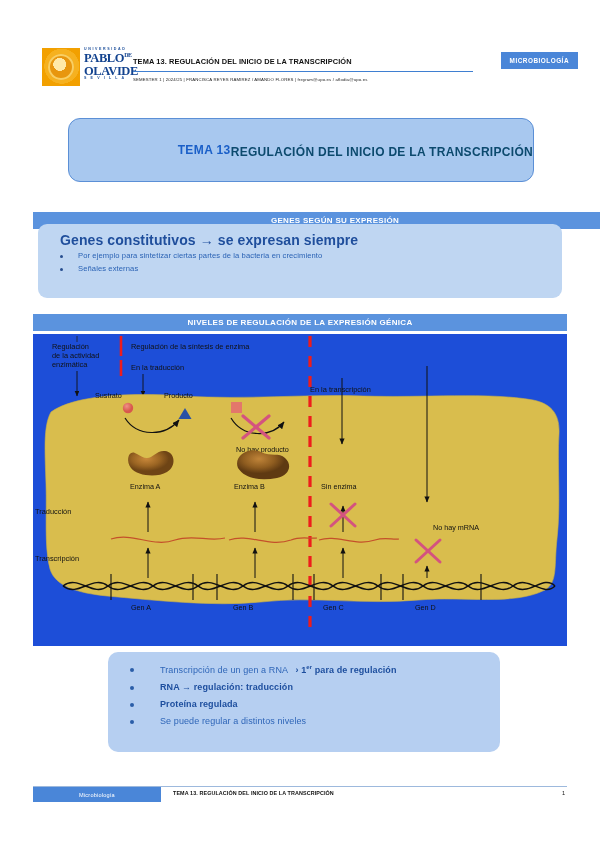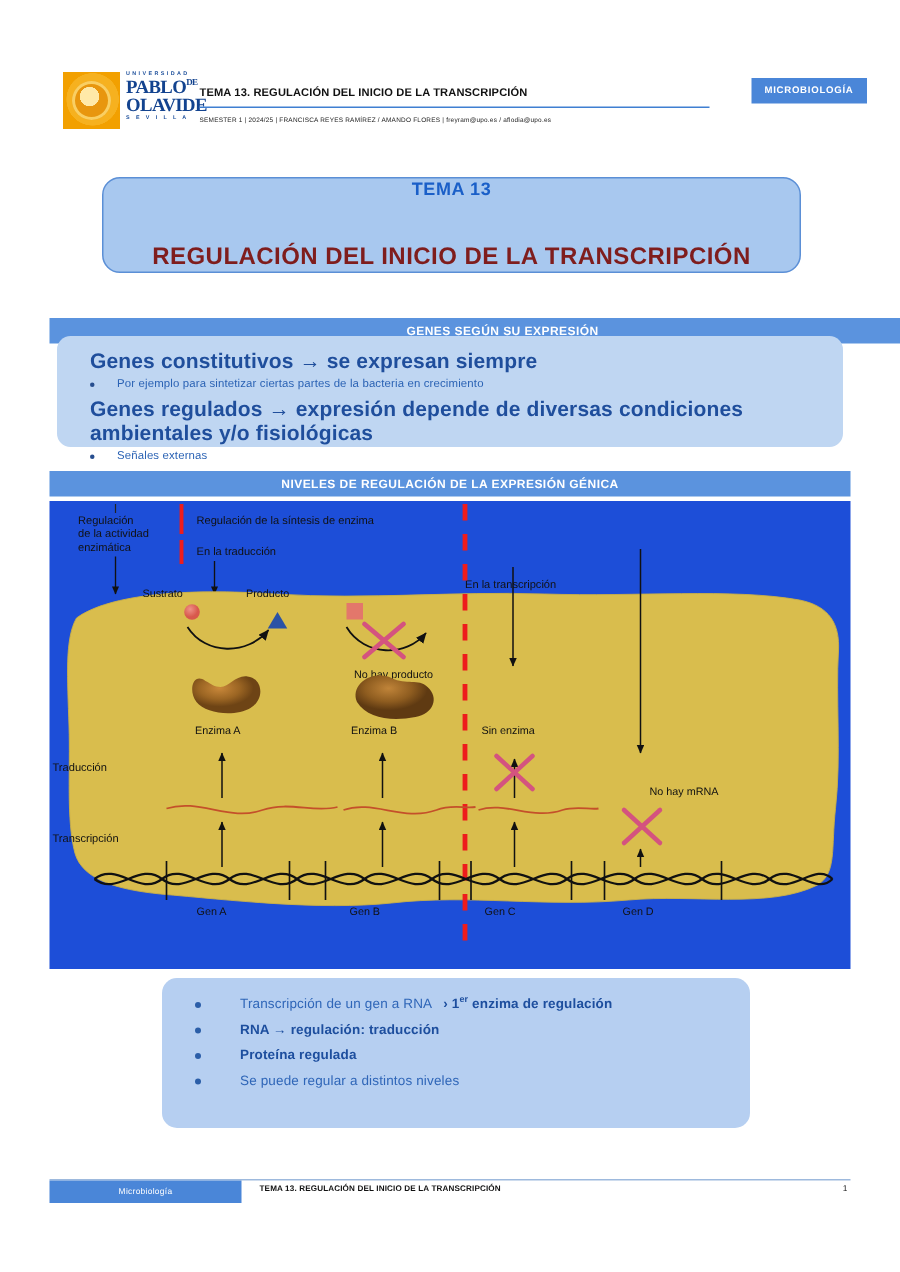--- a/index.html
+++ b/index.html
@@ -45,24 +45,24 @@
   .badge-micro{
     position:absolute;right:22px;top:52px;background:#4a86d8;color:#fff;
     font-size:6.4px;font-weight:bold;letter-spacing:0.5px;
     padding:5px 9px 5px 9px;white-space:nowrap;
   }
 
   
   #title-card{
     position:absolute;left:68px;top:118px;width:464px;height:62px;
     background:#a8c8ef;border:1px solid #5b8fd6;border-radius:12px;
-    display:flex;flex-direction:column;align-items:center;justify-content:space-between;
+    display:flex;flex-direction:row;align-items:center;justify-content:flex-end;
   }
   .title-l1{font-size:12px;font-weight:bold;color:#1a5fc8;letter-spacing:0.4px;}
-  .title-l2{font-size:16px;font-weight:bold;color:#7f1d1d;letter-spacing:0.3px;margin-top:3px;}
+  .title-l2{font-size:12px;font-weight:bold;color:#0c4a6e;letter-spacing:0.3px;margin-top:3px;}
 
   
   .sec-bar{
     position:absolute;left:33px;width:534px;height:17px;background:#5b93de;
     color:#fff;font-size:8px;font-weight:bold;letter-spacing:0.3px;
     display:flex;align-items:center;justify-content:center;
   }
   #sec1{top:212px;padding-left:35px;}
   #sec2{top:314px;}
 
@@ -139,21 +139,20 @@
   <div id="title-card">
     <div class="title-l1">TEMA 13</div>
     <div class="title-l2">REGULACIÓN DEL INICIO DE LA TRANSCRIPCIÓN</div>
   </div>
 
   <div class="sec-bar" id="sec1">GENES SEGÚN SU EXPRESIÓN</div>
 
   <div id="card1">
     <div class="c1-line">Genes constitutivos → se expresan siempre</div>
     <div class="c1-bullet">Por ejemplo para sintetizar ciertas partes de la bacteria en crecimiento</div>
-    <div class="c1-line">Genes regulados → expresión depende de diversas condiciones ambientales y/o fisiológicas</div>
     <div class="c1-bullet">Señales externas</div>
   </div>
 
   <div class="sec-bar" id="sec2">NIVELES DE REGULACIÓN DE LA EXPRESIÓN GÉNICA</div>
 
   <div id="diagram">
     <svg width="534" height="312" viewBox="0 0 534 312" xmlns="http://www.w3.org/2000/svg">
       <defs>
         <marker id="ah" markerWidth="7" markerHeight="7" refX="5.6" refY="2.6" orient="auto">
           <path d="M0,0 L6,2.6 L0,5.2 z" fill="#111"></path>
@@ -296,21 +295,21 @@
         <text x="200" y="276">Gen B</text>
         <text x="290" y="276">Gen C</text>
         <text x="382" y="276">Gen D</text>
       </g>
     </svg>
   </div>
 
   <div id="card2">
     <div class="c2-row">
       <span>Transcripción de un gen a RNA</span>
-      &nbsp;&nbsp;<b><span>› 1</span><sup>er</sup><span> enzima de regulación</span></b>
+      &nbsp;&nbsp;<b><span>› 1</span><sup>er</sup><span> para de regulación</span></b>
     </div>
     <div class="c2-row">
       <b><span>RNA → regulación: traducción</span></b>
     </div>
     <div class="c2-row">
       <b><span>Proteína regulada</span></b>
     </div>
     <div class="c2-row">
       <span>Se puede regular a distintos niveles</span>
     </div>

